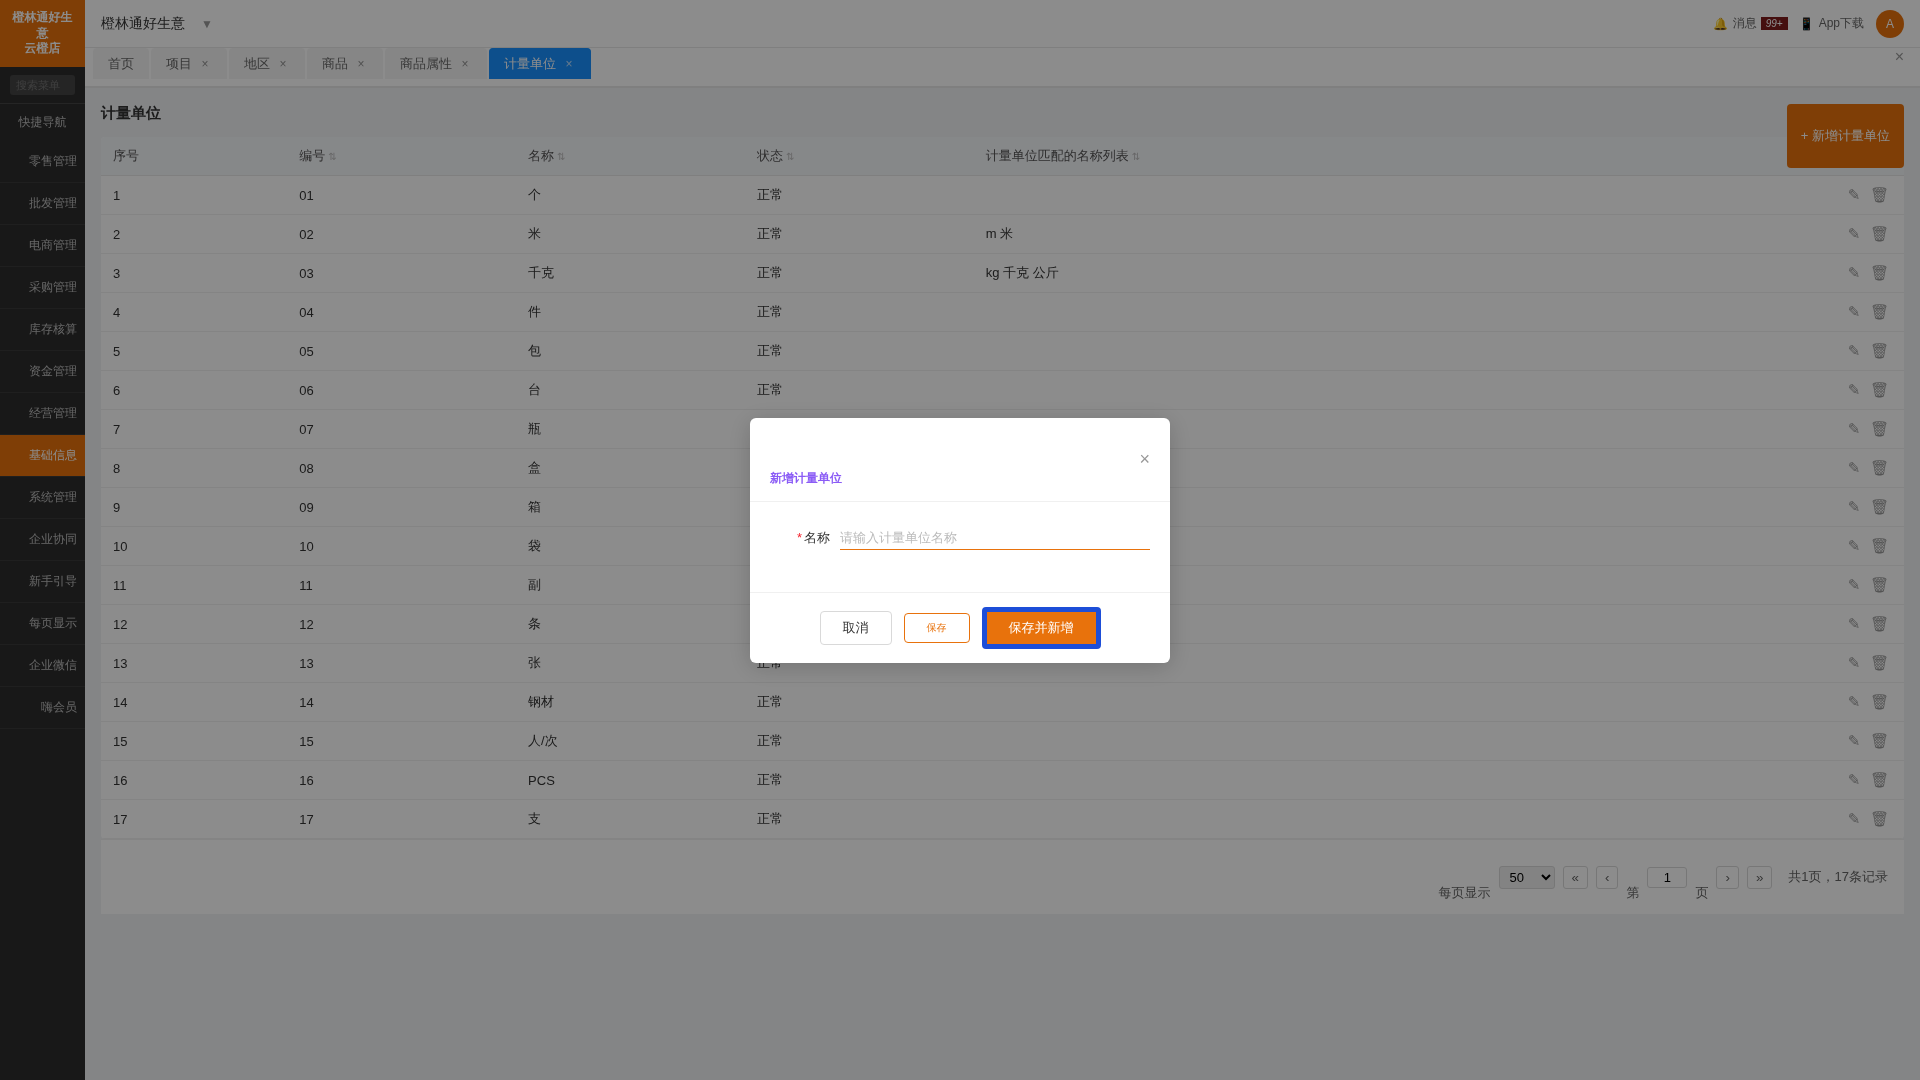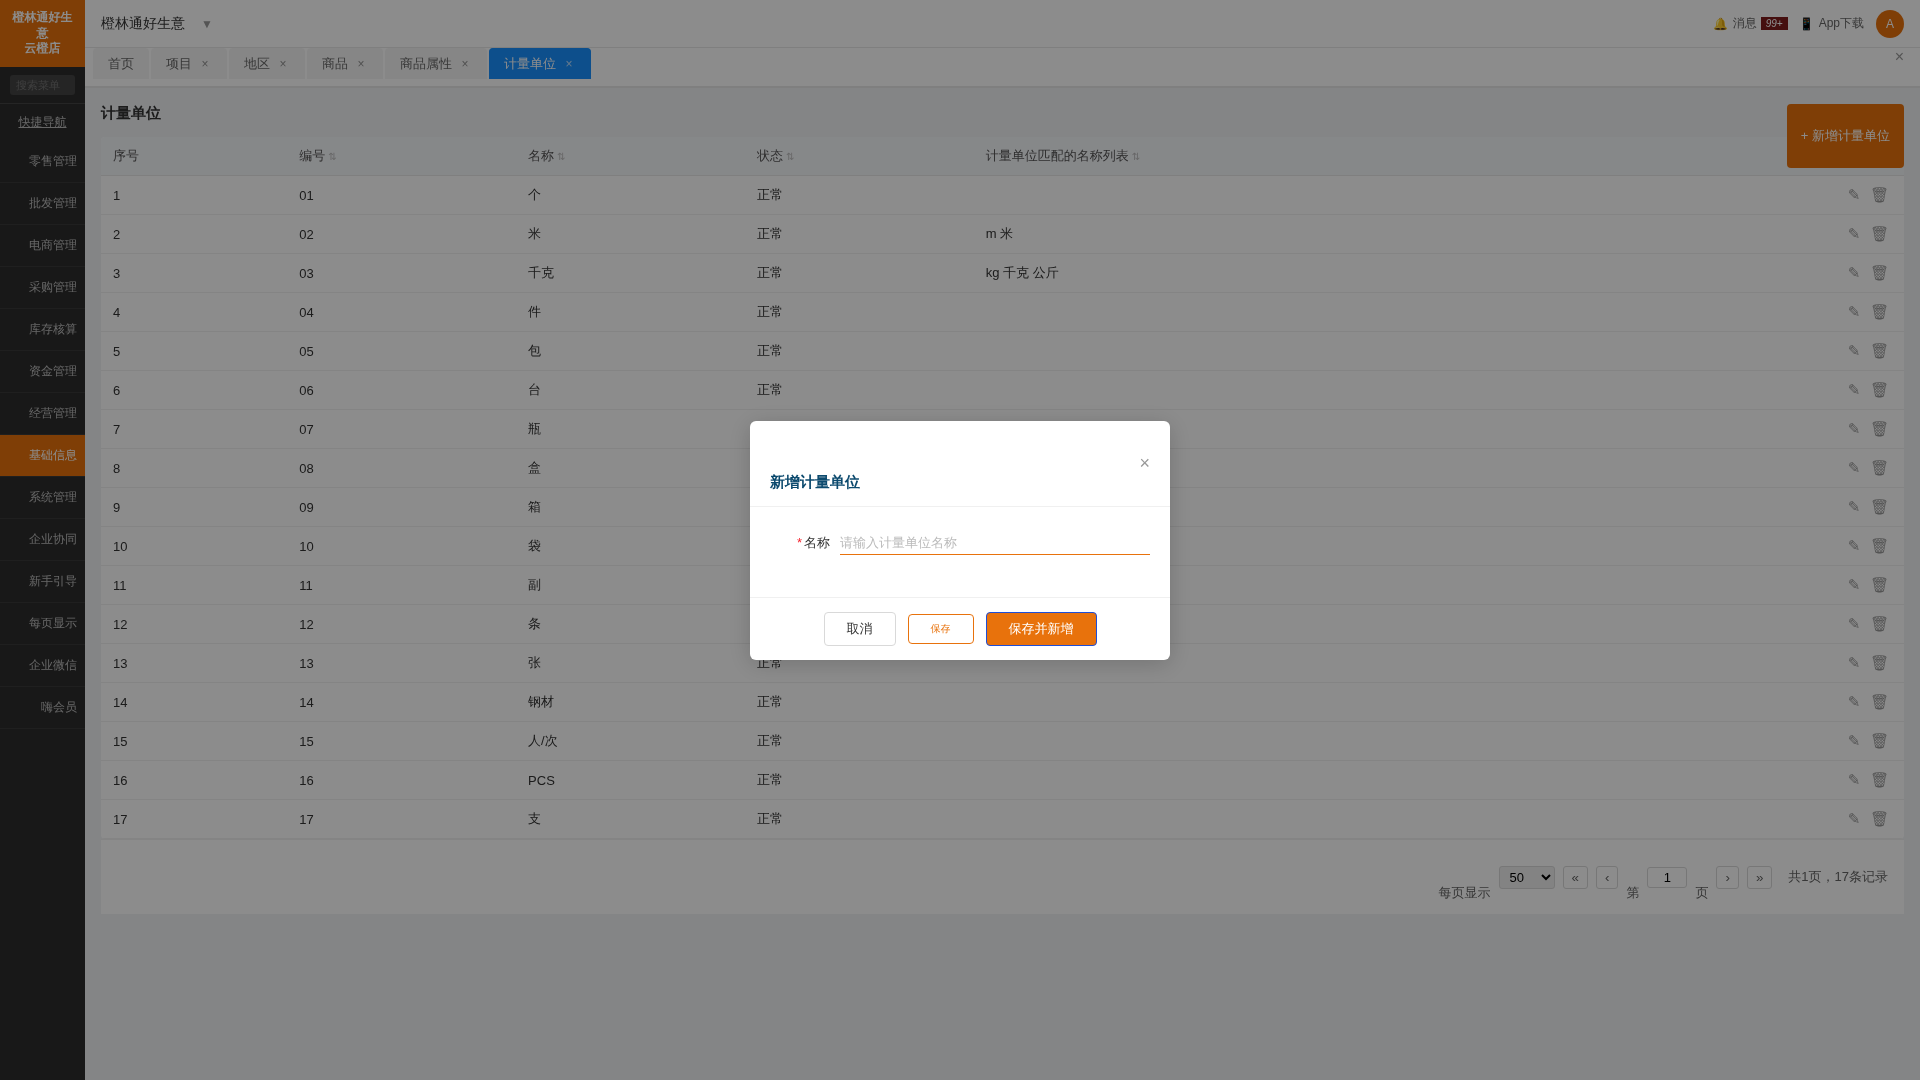--- a/index.html
+++ b/index.html
@@ -7,21 +7,21 @@
 
     
     .sidebar { width: 85px; background: #2d2d2d; color: #ccc; display: flex; flex-direction: column; height: 100%; flex-shrink: 0; }
     .sidebar-logo { background: #e8720c; padding: 10px 8px; display: flex; align-items: center; justify-content: center; min-height: 50px; }
     .sidebar-logo-text { color: #fff; font-size: 12px; font-weight: bold; text-align: center; line-height: 1.3; }
     .sidebar-search { padding: 8px 10px; border-bottom: 1px solid #444; }
     .sidebar-search input { width: 100%; background: #444; border: none; border-radius: 3px; color: #ccc; padding: 4px 6px; font-size: 11px; outline: none; }
     .sidebar-nav-item { padding: 12px 8px; text-align: right; cursor: pointer; font-size: 12px; color: #bbb; border-bottom: 1px solid #3a3a3a; }
     .sidebar-nav-item.active { background: #e8720c; color: #fff; }
     .sidebar-nav-item .nav-label { font-size: 12px; }
-    .sidebar-quick-nav { padding: 10px 8px; text-align: center; font-size: 12px; color: #bbb; text-decoration: underline; }
+    .sidebar-quick-nav { padding: 10px 8px; text-align: center; font-size: 12px; color: #bbb; }
 
     
     .main { flex: 1; display: flex; flex-direction: column; overflow: hidden; }
 
     
     .topbar { background: #fff; height: 48px; display: flex; align-items: center; justify-content: space-between; padding: 0 16px; border-bottom: 1px solid #e8e8e8; flex-shrink: 0; }
     .topbar-left { display: flex; align-items: center; gap: 16px; }
     .topbar-right { display: flex; align-items: center; gap: 12px; }
     .topbar-btn { background: none; border: none; cursor: pointer; font-size: 12px; color: #666; display: flex; align-items: center; gap: 4px; }
     .notification-badge { background: #7f1d1d; color: #fff; border-radius: 0; padding: 1px 5px; font-size: 10px; font-style: italic; }
@@ -56,33 +56,33 @@
     .pagination-btn { border: 1px solid #d9d9d9; background: #fff; border-radius: 3px; padding: 3px 8px; cursor: pointer; color: #666; }
     .pagination-info { font-size: 13px; color: #666; margin-left: 8px; }
     .page-input { width: 40px; border: 1px solid #d9d9d9; border-radius: 3px; padding: 2px 4px; text-align: center; font-size: 13px; }
 
     
     .overlay { position: fixed; top: 0; left: 0; width: 100%; height: 100%; background: rgba(0,0,0,0.45); z-index: 1000; display: flex; align-items: center; justify-content: center; }
 
     
     .modal { background: #fff; border-radius: 6px; width: 420px; box-shadow: 0 4px 24px rgba(0,0,0,0.18); overflow: hidden; }
     .modal-header { padding: 14px 20px; border-bottom: 1px solid #f0f0f0; display: flex; align-items: center; justify-content: space-between; }
-    .modal-title { font-size: 15px; font-weight: 600; color: #0c4a6e; margin-top: 38px; }
+    .modal-title { font-size: 12px; font-weight: 600; color: #8b5cf6; margin-top: 38px; }
     .modal-close { background: none; border: none; font-size: 18px; color: #999; cursor: pointer; line-height: 1; }
     .modal-body { padding: 24px 20px; }
     .form-row { display: flex; align-items: center; margin-bottom: 18px; }
     .form-label { width: 60px; text-align: right; font-size: 13px; color: #333; flex-shrink: 0; margin-right: 10px; }
     .required-star { color: #f5222d; margin-right: 2px; }
     .form-input { flex: 1; border: none; border-bottom: 1px solid #d9d9d9; outline: none; padding: 4px 0; font-size: 13px; color: #333; background: transparent; }
     .form-input.focused { border-bottom-color: #e8720c; }
     .form-input::placeholder { color: #bbb; }
     .modal-footer { padding: 14px 20px; border-top: 1px solid #f0f0f0; display: flex; align-items: center; justify-content: center; gap: 12px; }
     .btn-cancel { border: 1px solid #d9d9d9; background: #fff; color: #333; border-radius: 4px; padding: 7px 22px; font-size: 13px; cursor: pointer; }
     .btn-save { border: 1px solid #e8720c; background: #fff; color: #e8720c; border-radius: 4px; padding: 7px 22px; font-size: 10px; cursor: pointer; }
-    .btn-save-new { background: #e8720c; color: #fff; border: 1px solid #1d4ed8; border-radius: 4px; padding: 7px 22px; font-size: 13px; cursor: pointer; }
+    .btn-save-new { background: #e8720c; color: #fff; border: 5px solid #1d4ed8; border-radius: 4px; padding: 7px 22px; font-size: 13px; cursor: pointer; }
   </style>
 </head>
 <body>
 
 <div class="sidebar">
   <div class="sidebar-logo">
     <div class="sidebar-logo-text">
       <div>橙林通好生意</div>
       <div>云橙店</div>
     </div>

